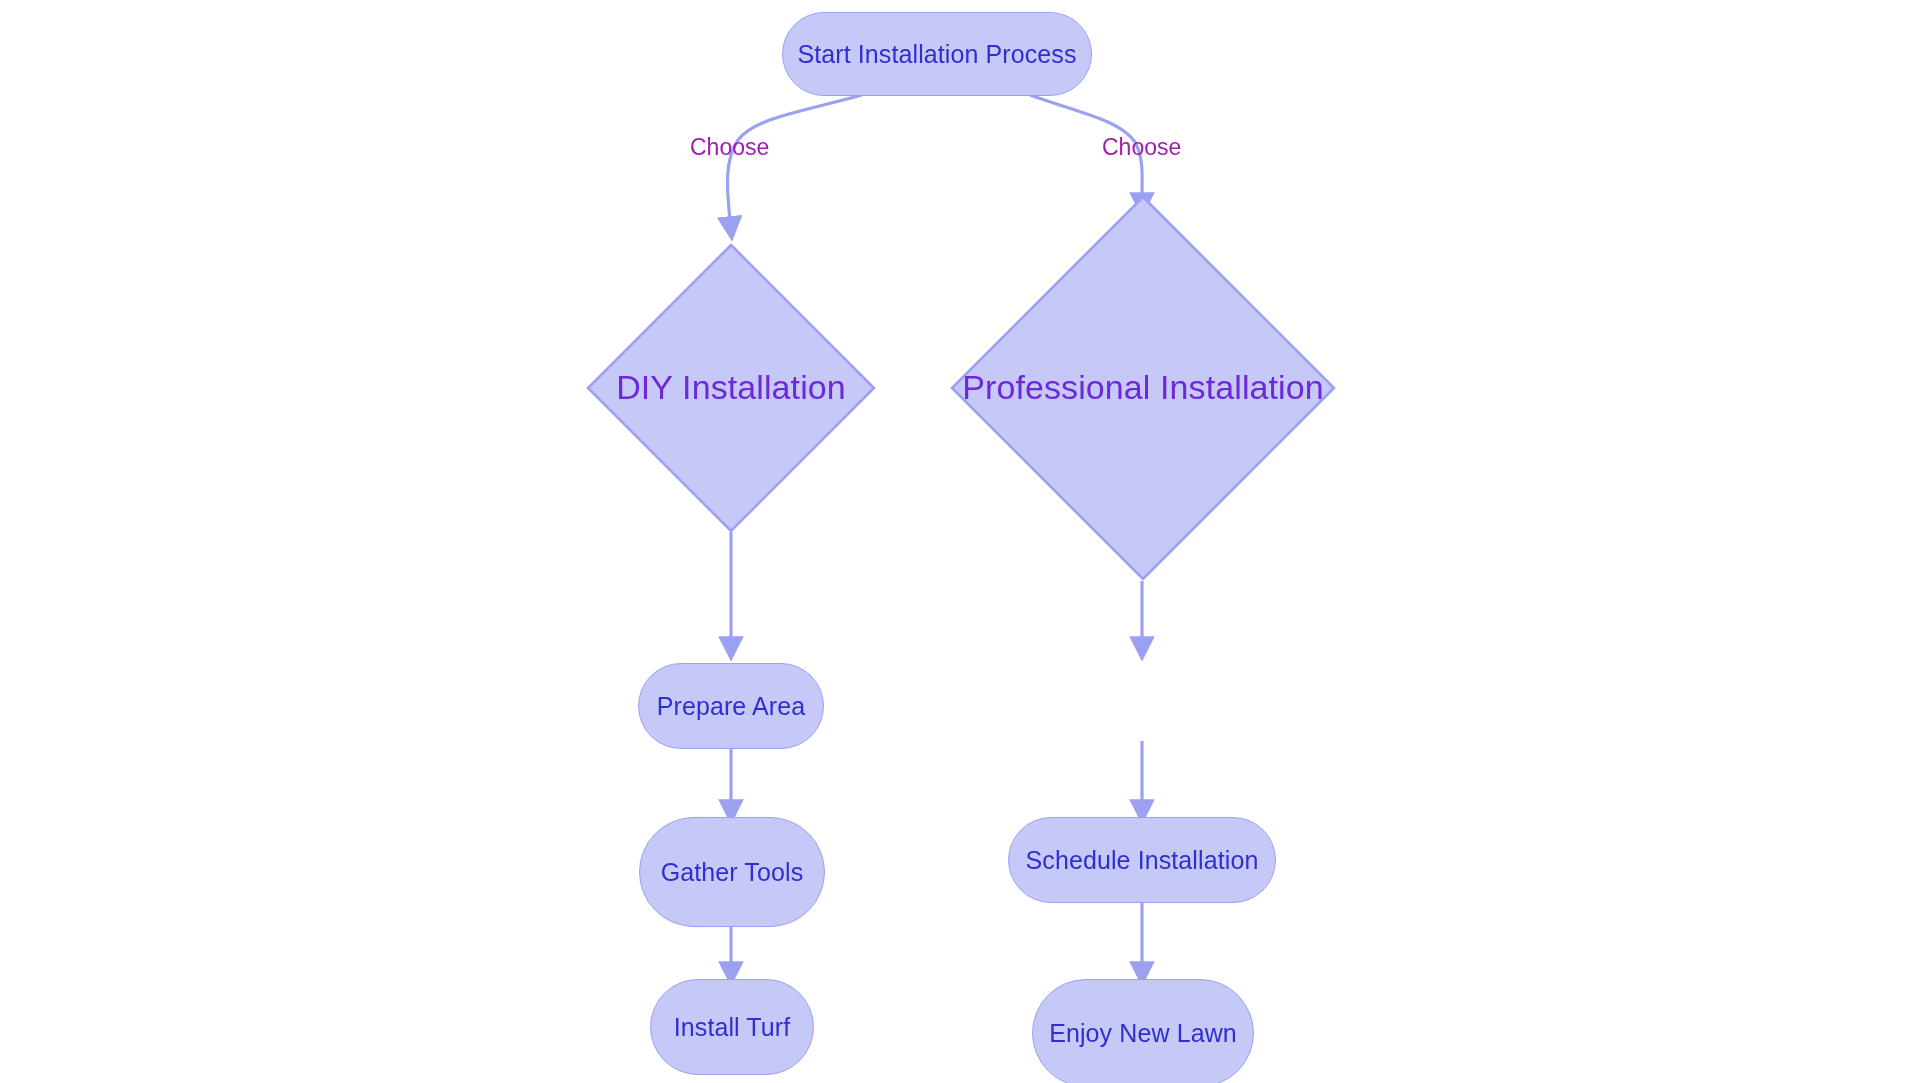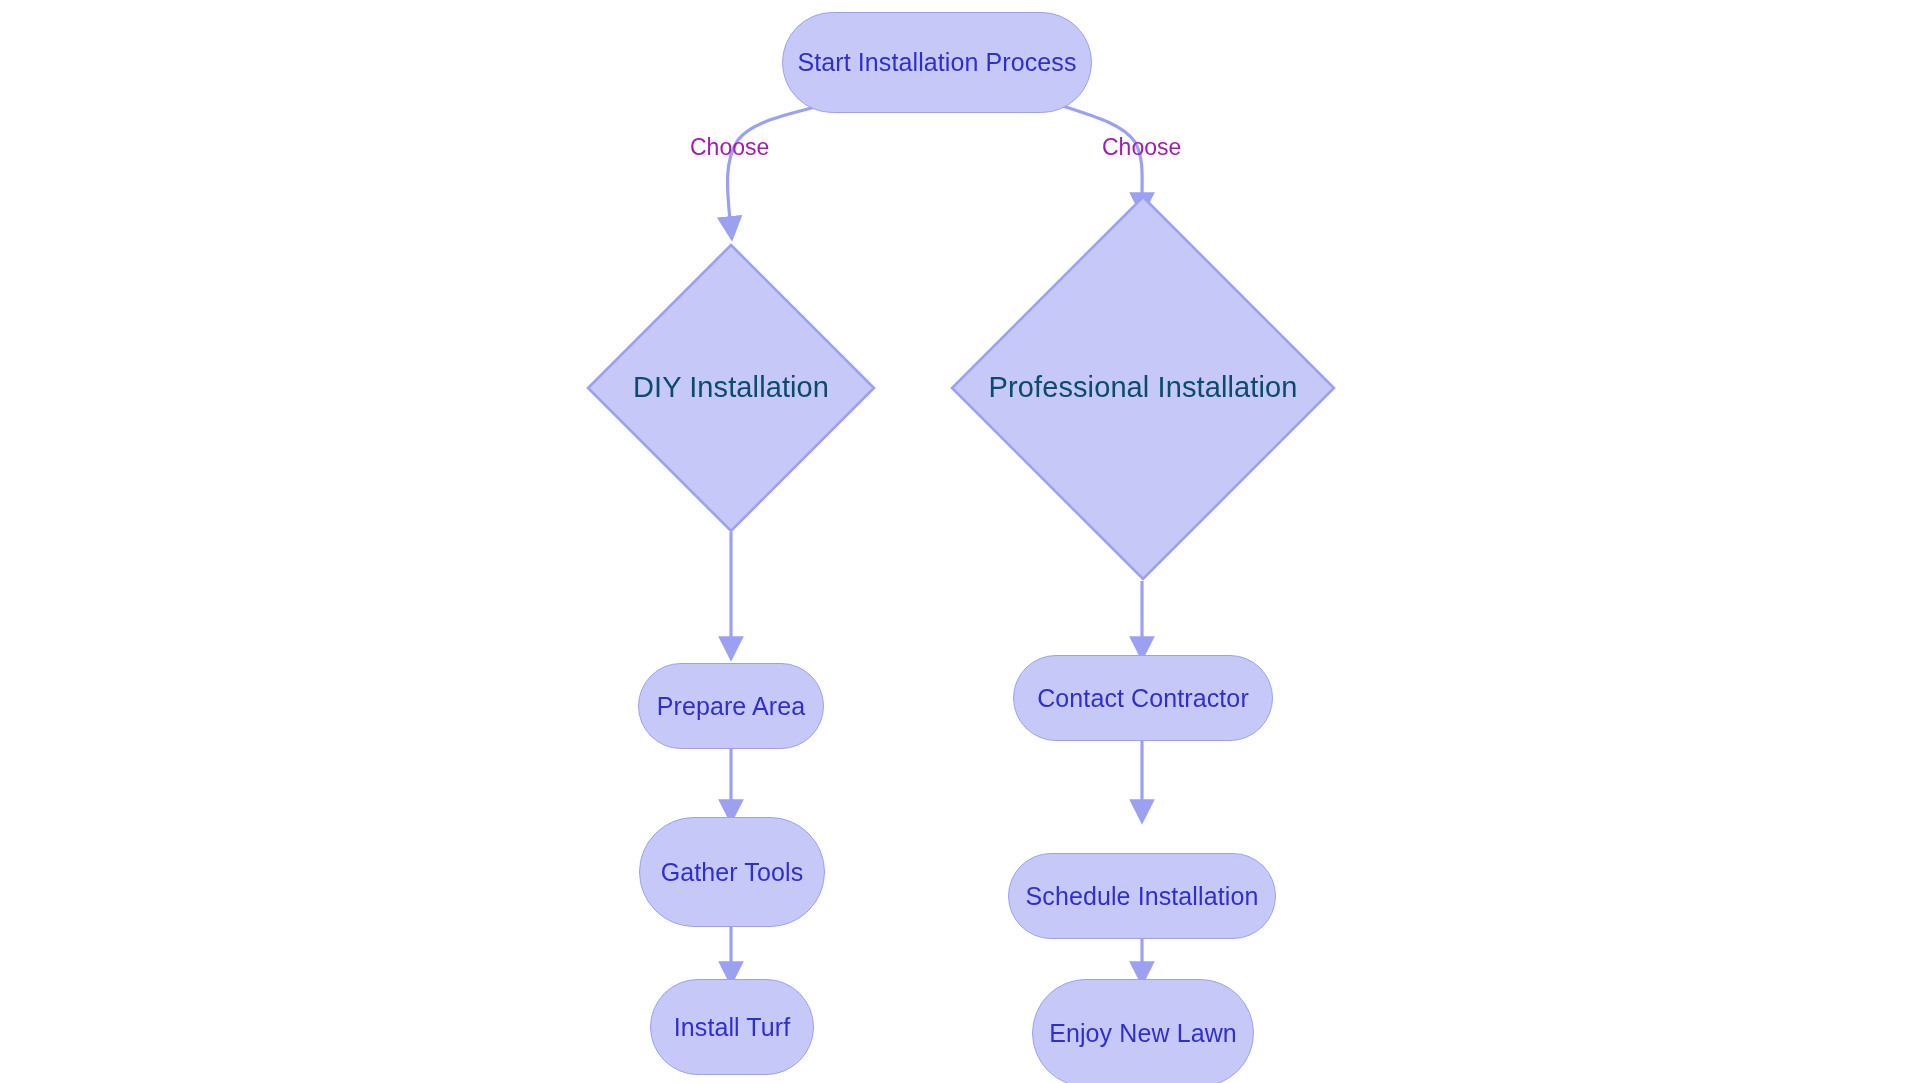--- a/index.html
+++ b/index.html
@@ -55,22 +55,22 @@
     position: absolute;
     left: 0;
     top: 0;
     width: 100%;
     height: 100%;
     z-index: 1;
   }
   .diamond-label {
     position: relative;
     z-index: 2;
-    color: #0c4a6e;
-    font-size: 29px;
+    color: #6d28d9;
+    font-size: 34px;
     white-space: nowrap;
   }
   .edge-label {
     position: absolute;
     color: #a21caf;
     font-size: 23px;
     font-family: "Liberation Sans", "DejaVu Sans", sans-serif;
     white-space: nowrap;
     z-index: 4;
     background: transparent;
@@ -98,21 +98,21 @@
 
     <path d="M 731,903 L 731,965" fill="none" stroke="#9ca0f1" stroke-width="3.2" marker-end="url(#arrowhead)"></path>
 
     <path d="M 1142,581 L 1142,640" fill="none" stroke="#9ca0f1" stroke-width="3.2" marker-end="url(#arrowhead)"></path>
 
     <path d="M 1142,741 L 1142,803" fill="none" stroke="#9ca0f1" stroke-width="3.2" marker-end="url(#arrowhead)"></path>
 
     <path d="M 1142,903 L 1142,965" fill="none" stroke="#9ca0f1" stroke-width="3.2" marker-end="url(#arrowhead)"></path>
   </svg>
 
-  <div class="node node-pill" style="left:782px; top:12px; width:310px; height:101px;">
+  <div class="node node-pill" style="left:782px; top:12px; width:310px; height:84px;">
     <span>Start Installation Process</span>
   </div>
 
   <div class="edge-label" style="left:690px; top:134px;">Choose</div>
 
   <div class="edge-label" style="left:1102px; top:134px;">Choose</div>
 
   <div class="node node-diamond" style="left:586px; top:243px; width:290px; height:290px;">
     <svg class="diamond-shape" viewBox="0 0 290 290" preserveAspectRatio="none">
       <polygon points="145,2 288,145 145,288 2,145" fill="#c6c9f8" stroke="#9ca0f1" stroke-width="2.6"></polygon>
@@ -132,25 +132,22 @@
   </div>
 
   <div class="node node-pill" style="left:639px; top:817px; width:186px; height:110px;">
     <span>Gather Tools</span>
   </div>
 
   <div class="node node-pill" style="left:650px; top:979px; width:164px; height:96px;">
     <span>Install Turf</span>
   </div>
 
-  <div class="node node-pill" style="left:1013px; top:655px; width:260px; height:86px;">
-    <span>Contact Contractor</span>
-  </div>
 
-  <div class="node node-pill" style="left:1008px; top:853px; width:268px; height:86px;text-align:center;">
+  <div class="node node-pill" style="left:1008px; top:817px; width:268px; height:86px;text-align:center;">
     <span>Schedule Installation</span>
   </div>
 
   <div class="node node-pill" style="left:1032px; top:979px; width:222px; height:108px;">
     <span>Enjoy New Lawn</span>
   </div>
 
 </div>
 
 </body></html>

